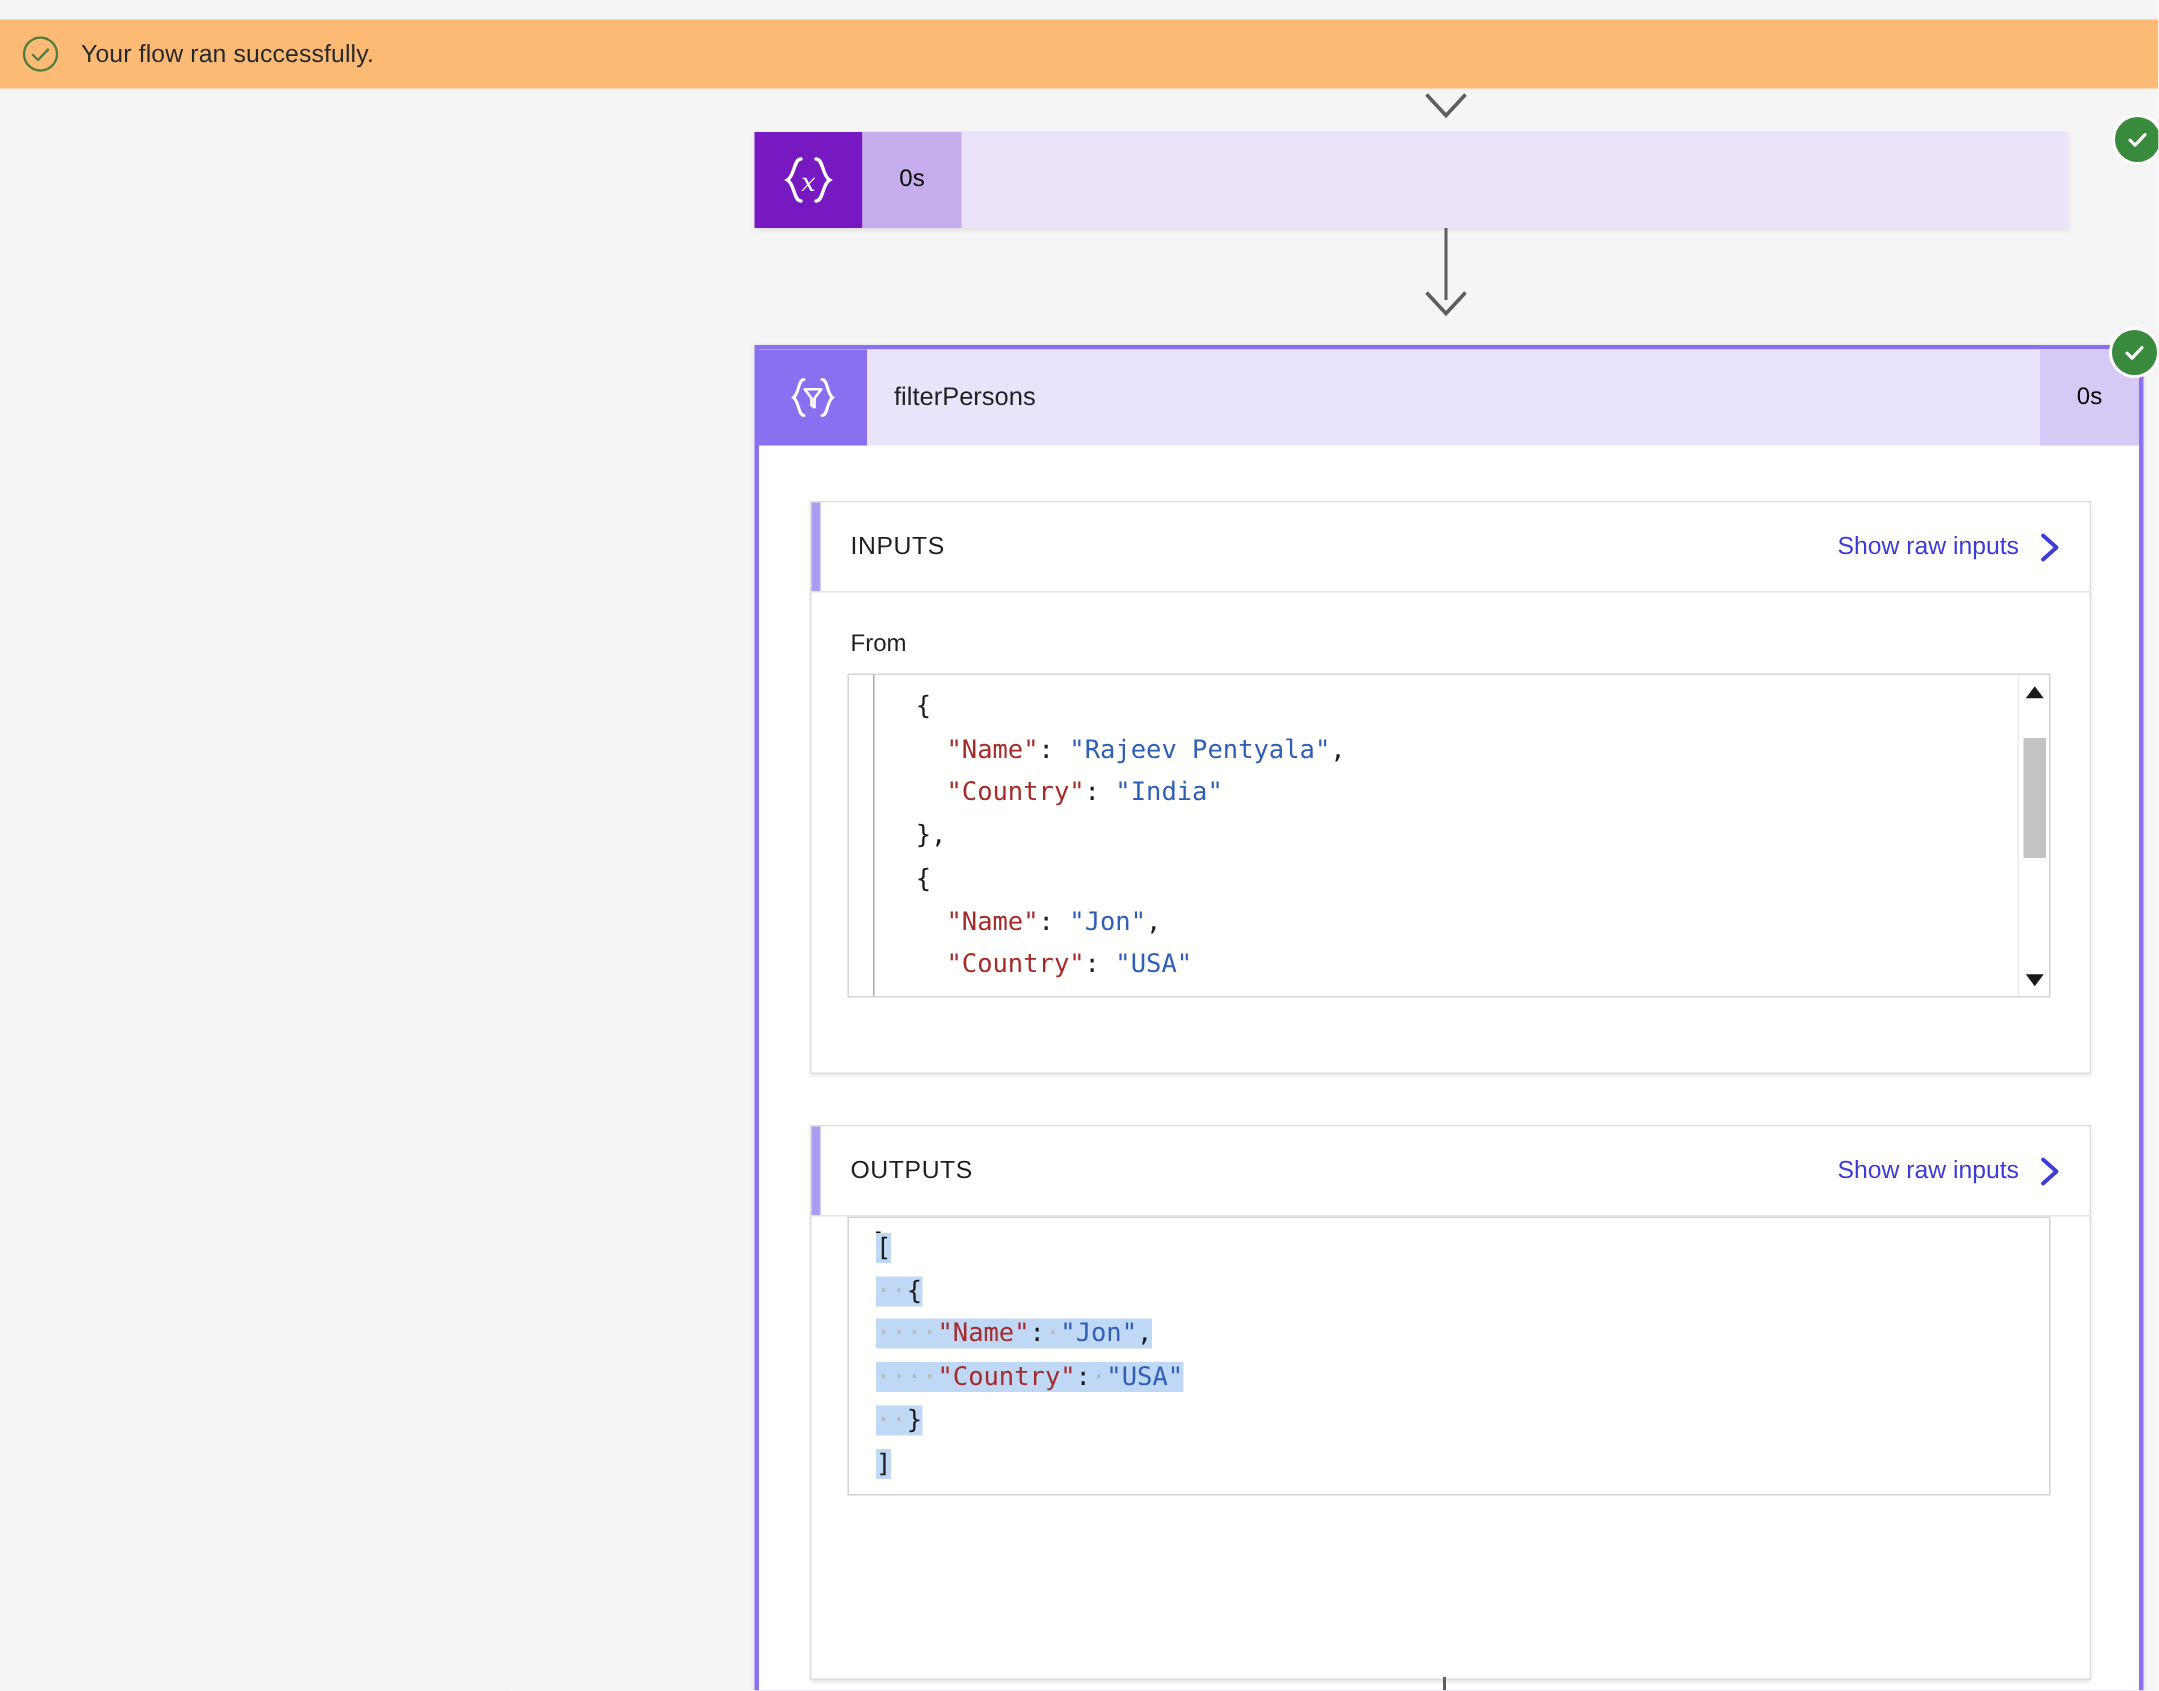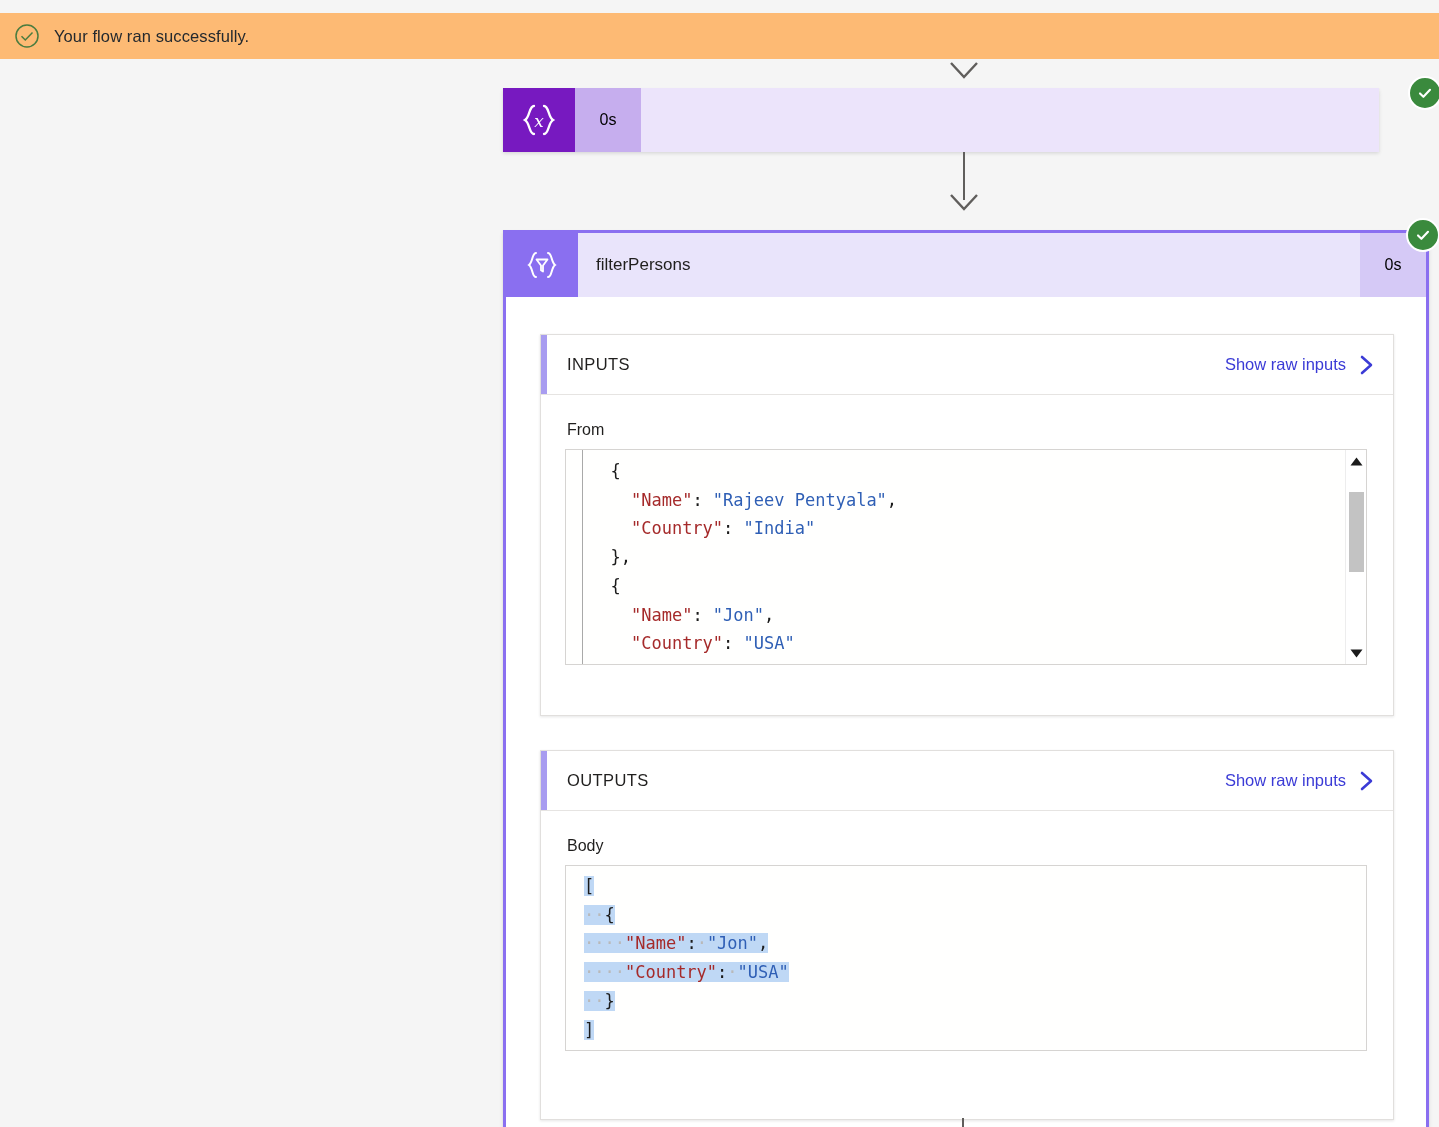--- a/index.html
+++ b/index.html
@@ -313,21 +313,20 @@
         <div class="section-accent"></div>
         <span class="section-label">OUTPUTS</span>
         <span class="section-link">
           <span>Show raw inputs</span>
           <svg class="chev" viewBox="0 0 16 22">
             <polyline points="3,3 12,11 3,19" fill="none" stroke="#3b3bd6" stroke-width="2.6" stroke-linecap="round" stroke-linejoin="round"></polyline>
           </svg>
         </span>
       </div>
 
-      <div class="field-label">Body</div>
 
       <div class="codebox" style="height:186px;">
         <div class="code" id="outputs-code" style="padding:6px 0 0 18px;"><div><span class="caret"></span><span class="sel"><span class="p">[</span></span></div><div><span class="sel"><span class="dot">··</span><span class="p">{</span></span></div><div><span class="sel"><span class="dot">····</span><span class="k">"Name"</span><span class="p">:</span><span class="dot">·</span><span class="s">"Jon"</span><span class="p">,</span></span></div><div><span class="sel"><span class="dot">····</span><span class="k">"Country"</span><span class="p">:</span><span class="dot">·</span><span class="s">"USA"</span></span></div><div><span class="sel"><span class="dot">··</span><span class="p">}</span></span></div><div><span class="sel"><span class="p">]</span></span></div></div>
       </div>
     </div>
   </div>
 
   <div class="conn" style="left:962px; top:1118px; width:2px; height:9px;">
     <div class="conn-line" style="left:0; top:0; height:9px;"></div>
   </div>

